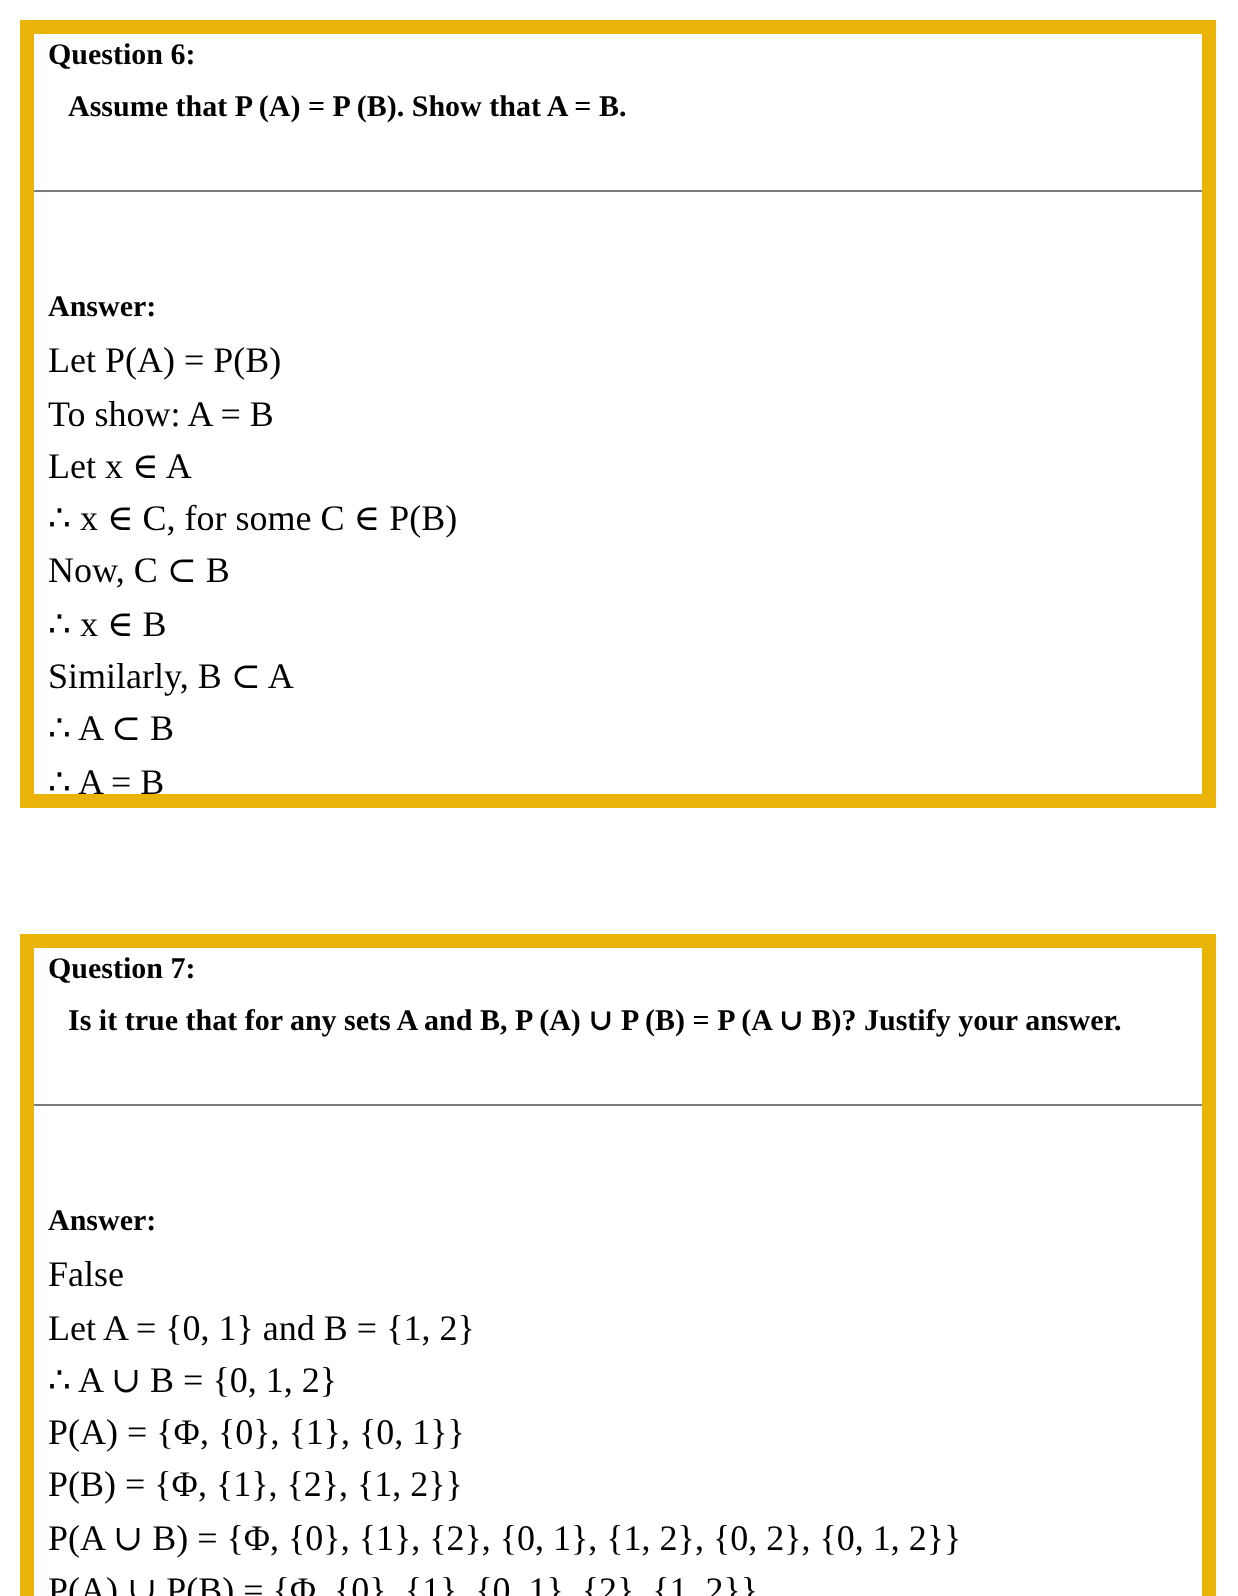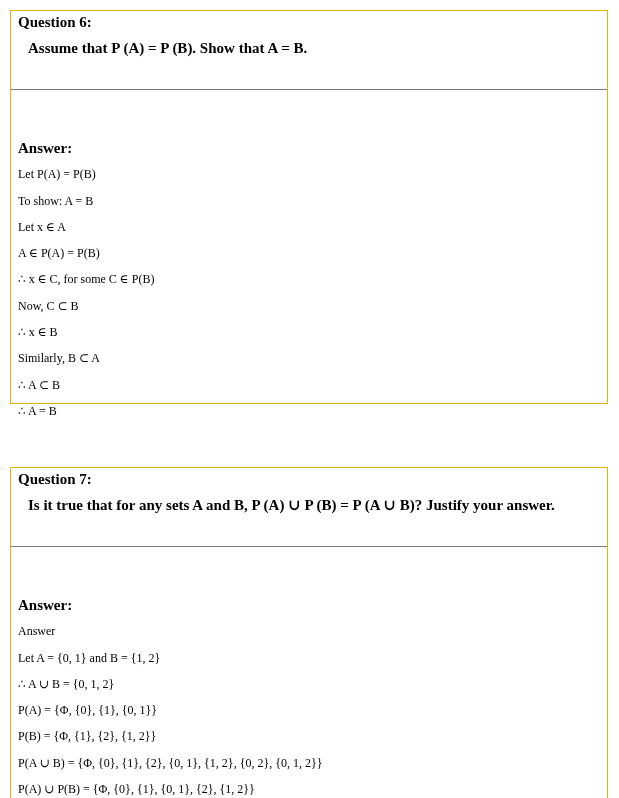--- a/index.html
+++ b/index.html
@@ -1,61 +1,60 @@
 <!DOCTYPE html>
 <html><head>
 <meta charset="utf-8">
 <style>
   html, body { margin: 0; padding: 0; background: #ffffff; }
   body { width: 619px; height: 798px; position: relative; overflow: hidden;
          font-family: "Liberation Serif", "DejaVu Serif", serif; color: #000; }
-  .qbox { position: absolute; left: 10px; width: 598px; border: 1px solid #eab308; box-sizing: border-box; }
+  .qbox { position: absolute; left: 10px; width: 598px; border: 7px solid #eab308; box-sizing: border-box; }
   .qhead { border-bottom: 1px solid #7a7a7a; box-sizing: border-box; padding: 2px 0 0 7px; }
   .qtitle, .qtext, .alabel { font-weight: bold; font-size: 15px; line-height: 18px; }
   .qtitle { margin-top: 0px; }
   .qtext { margin-top: 8px; margin-left: 10px; }
   .abody { padding: 1px 0 0 7px; }
   .alabel { margin-bottom: 0; margin-top: 48px; }
-  .line { font-size: 12px; line-height: 18px; margin-top: 8.3px; white-space: nowrap; }
+  .line { font-size: 18px; line-height: 18px; margin-top: 8.3px; white-space: nowrap; }
   #q6 { top: 10px; height: 394px; }
   #q6 .qhead { height: 79px; }
   #q7 { top: 467px; height: 356px; }
   #q7 .qhead { height: 79px; }
 </style>
 </head>
 <body>
 
 <div class="qbox" id="q6">
   <div class="qhead">
     <div class="qtitle">Question 6:</div>
     <div class="qtext">Assume that P (A) = P (B). Show that A = B.</div>
   </div>
   <div class="abody">
     <div class="alabel">Answer:</div>
     <div class="line">Let P(A) = P(B)</div>
     <div class="line">To show: A = B</div>
     <div class="line">Let x ∈ A</div>
-    <div class="line">A ∈ P(A) = P(B)</div>
     <div class="line">∴ x ∈ C, for some C ∈ P(B)</div>
     <div class="line">Now, C ⊂ B</div>
     <div class="line">∴ x ∈ B</div>
     <div class="line">Similarly, B ⊂ A</div>
     <div class="line">∴ A ⊂ B</div>
     <div class="line">∴ A = B</div>
   </div>
 </div>
 
 <div class="qbox" id="q7">
   <div class="qhead">
     <div class="qtitle">Question 7:</div>
     <div class="qtext">Is it true that for any sets A and B, P (A) ∪ P (B) = P (A ∪ B)? Justify your answer.</div>
   </div>
   <div class="abody">
     <div class="alabel">Answer:</div>
-    <div class="line">Answer</div>
+    <div class="line">False</div>
     <div class="line">Let A = {0, 1} and B = {1, 2}</div>
     <div class="line">∴ A ∪ B = {0, 1, 2}</div>
     <div class="line">P(A) = {Φ, {0}, {1}, {0, 1}}</div>
     <div class="line">P(B) = {Φ, {1}, {2}, {1, 2}}</div>
     <div class="line">P(A ∪ B) = {Φ, {0}, {1}, {2}, {0, 1}, {1, 2}, {0, 2}, {0, 1, 2}}</div>
     <div class="line">P(A) ∪ P(B) = {Φ, {0}, {1}, {0, 1}, {2}, {1, 2}}</div>
   </div>
 </div>
 
 </body></html>

